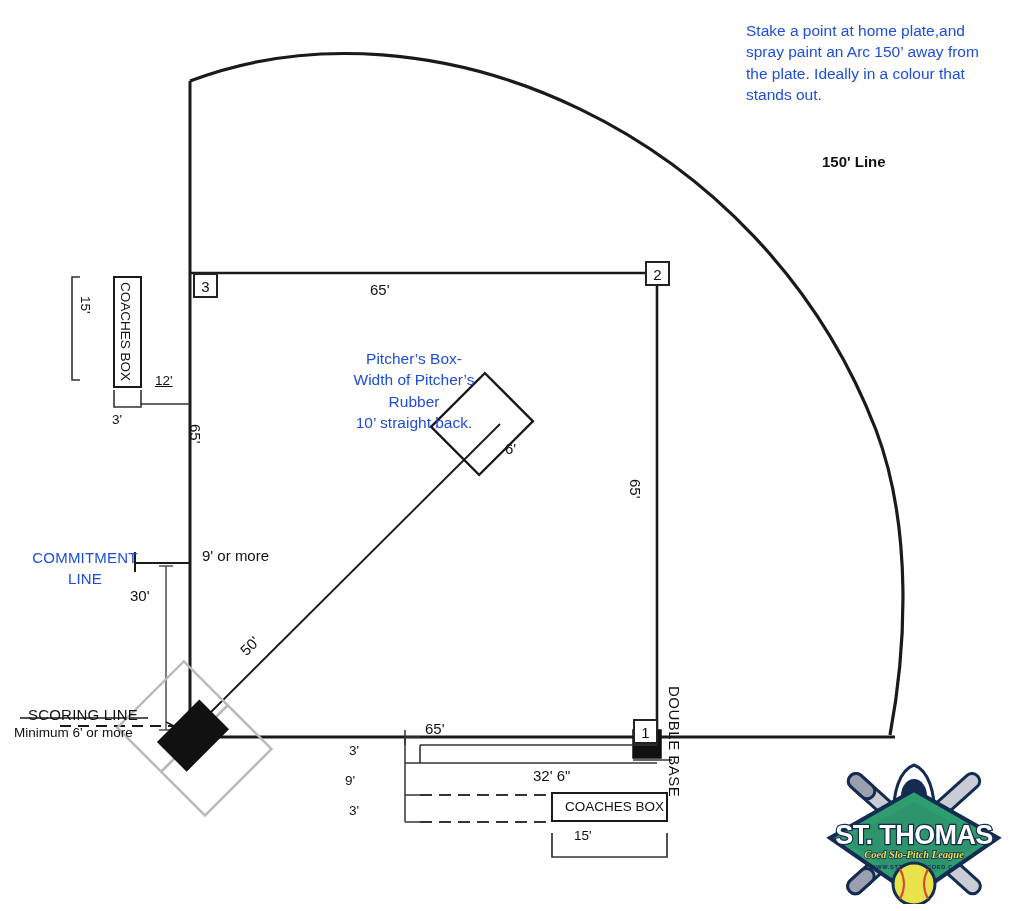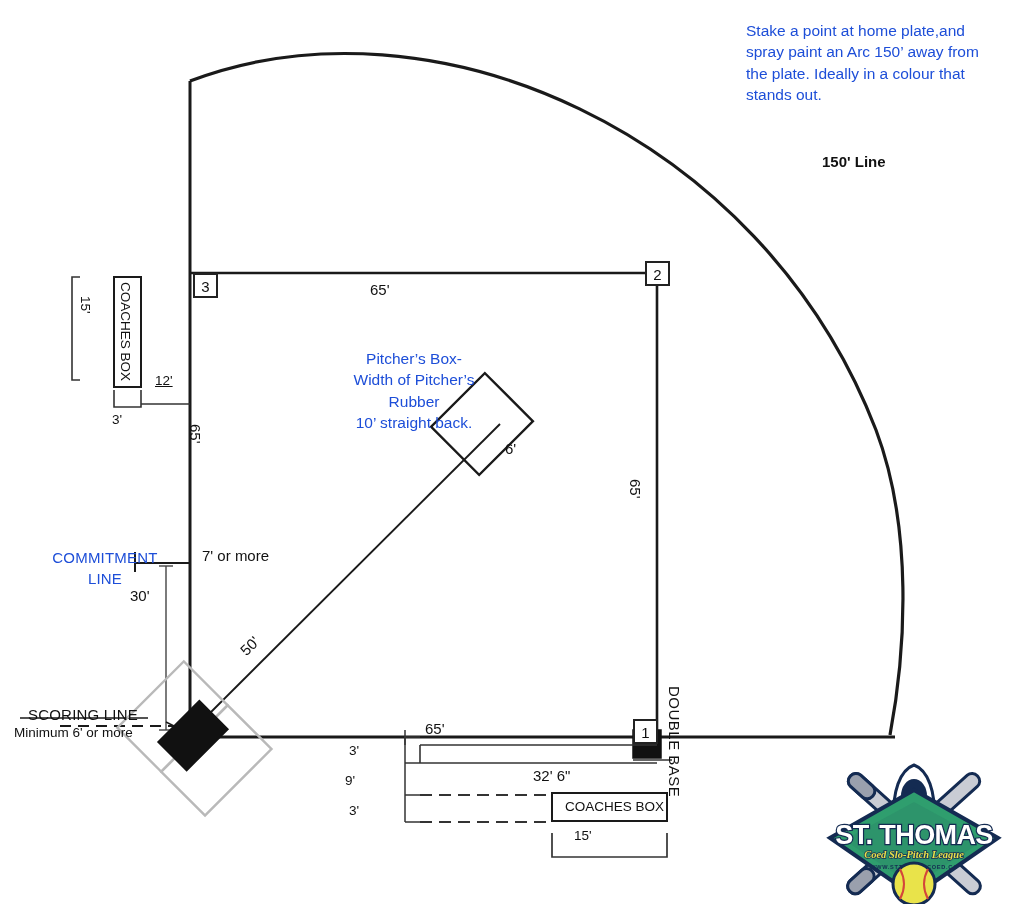--- a/index.html
+++ b/index.html
@@ -111,28 +111,28 @@
 <div class="lbl rot-90" style="left:645px;top:479px;">65'</div>
 <div class="lbl" style="left:425px;top:719px;">65'</div>
 
 <div class="note" style="left:314px;top:348px;width:200px;text-align:center;">Pitcher’s Box-
 Width of Pitcher’s
 Rubber
 10’ straight back.</div>
 <div class="lbl" style="left:505px;top:439px;">6'</div>
 <div class="lbl" style="left:236px;top:646px;transform:rotate(-45deg);transform-origin:left top;">50'</div>
 
-<div class="note heavy" style="left:30px;top:548px;width:110px;text-align:center;margin-left:20px;">COMMITMENT
+<div class="note heavy" style="left:30px;top:548px;width:110px;text-align:center;">COMMITMENT
 LINE</div>
 <div class="lbl" style="left:130px;top:586px;">30'</div>
 
 <div class="lbl heavy" style="left:28px;top:705px;">SCORING LINE</div>
 <div class="lbl lbl-sm" style="left:14px;top:724px;">Minimum 6' or more</div>
 
-<div class="lbl" style="left:202px;top:546px;">7' or more</div>
+<div class="lbl" style="left:202px;top:546px;">9' or more</div>
 
 <div class="lbl heavy rot-90" style="left:684px;top:686px;letter-spacing:.5px;">DOUBLE BASE</div>
 
 <div class="lbl lbl-sm" style="left:565px;top:798px;">COACHES BOX</div>
 <div class="lbl lbl-sm" style="left:574px;top:827px;">15'</div>
 <div class="lbl" style="left:533px;top:766px;">32' 6"</div>
 <div class="lbl lbl-sm" style="left:349px;top:742px;">3'</div>
 <div class="lbl lbl-sm" style="left:345px;top:772px;">9'</div>
 <div class="lbl lbl-sm" style="left:349px;top:802px;">3'</div>
 

